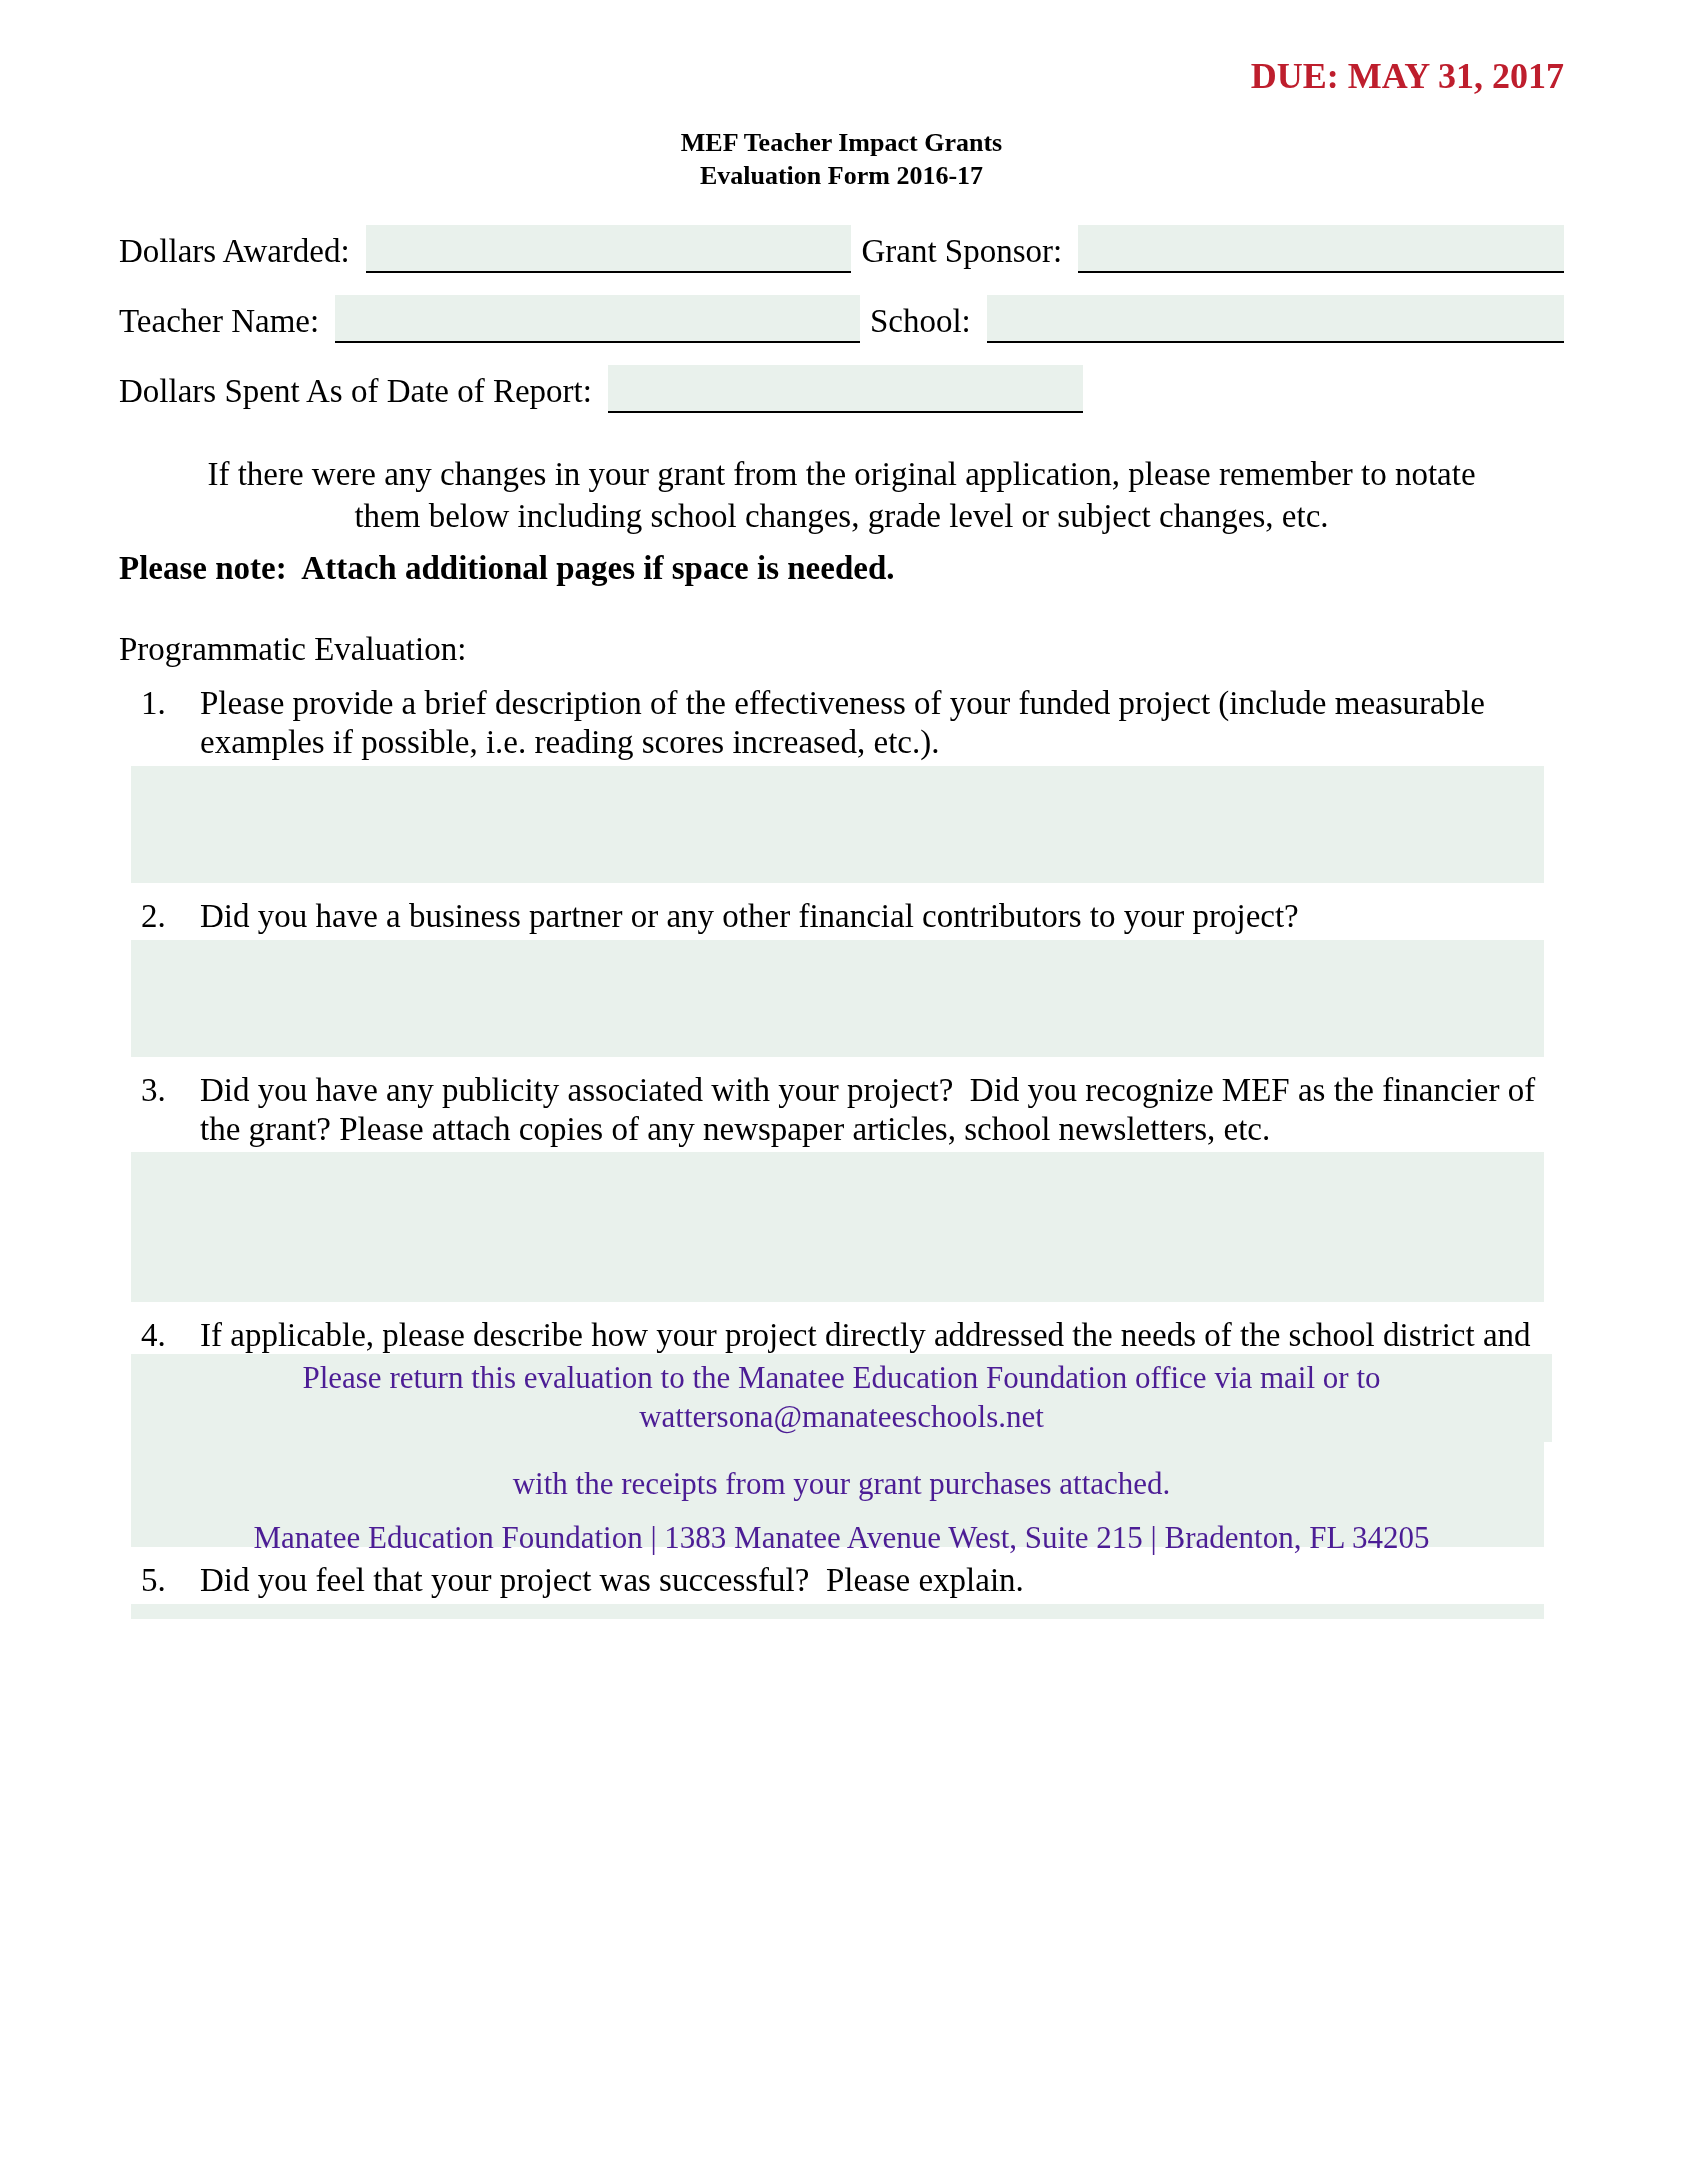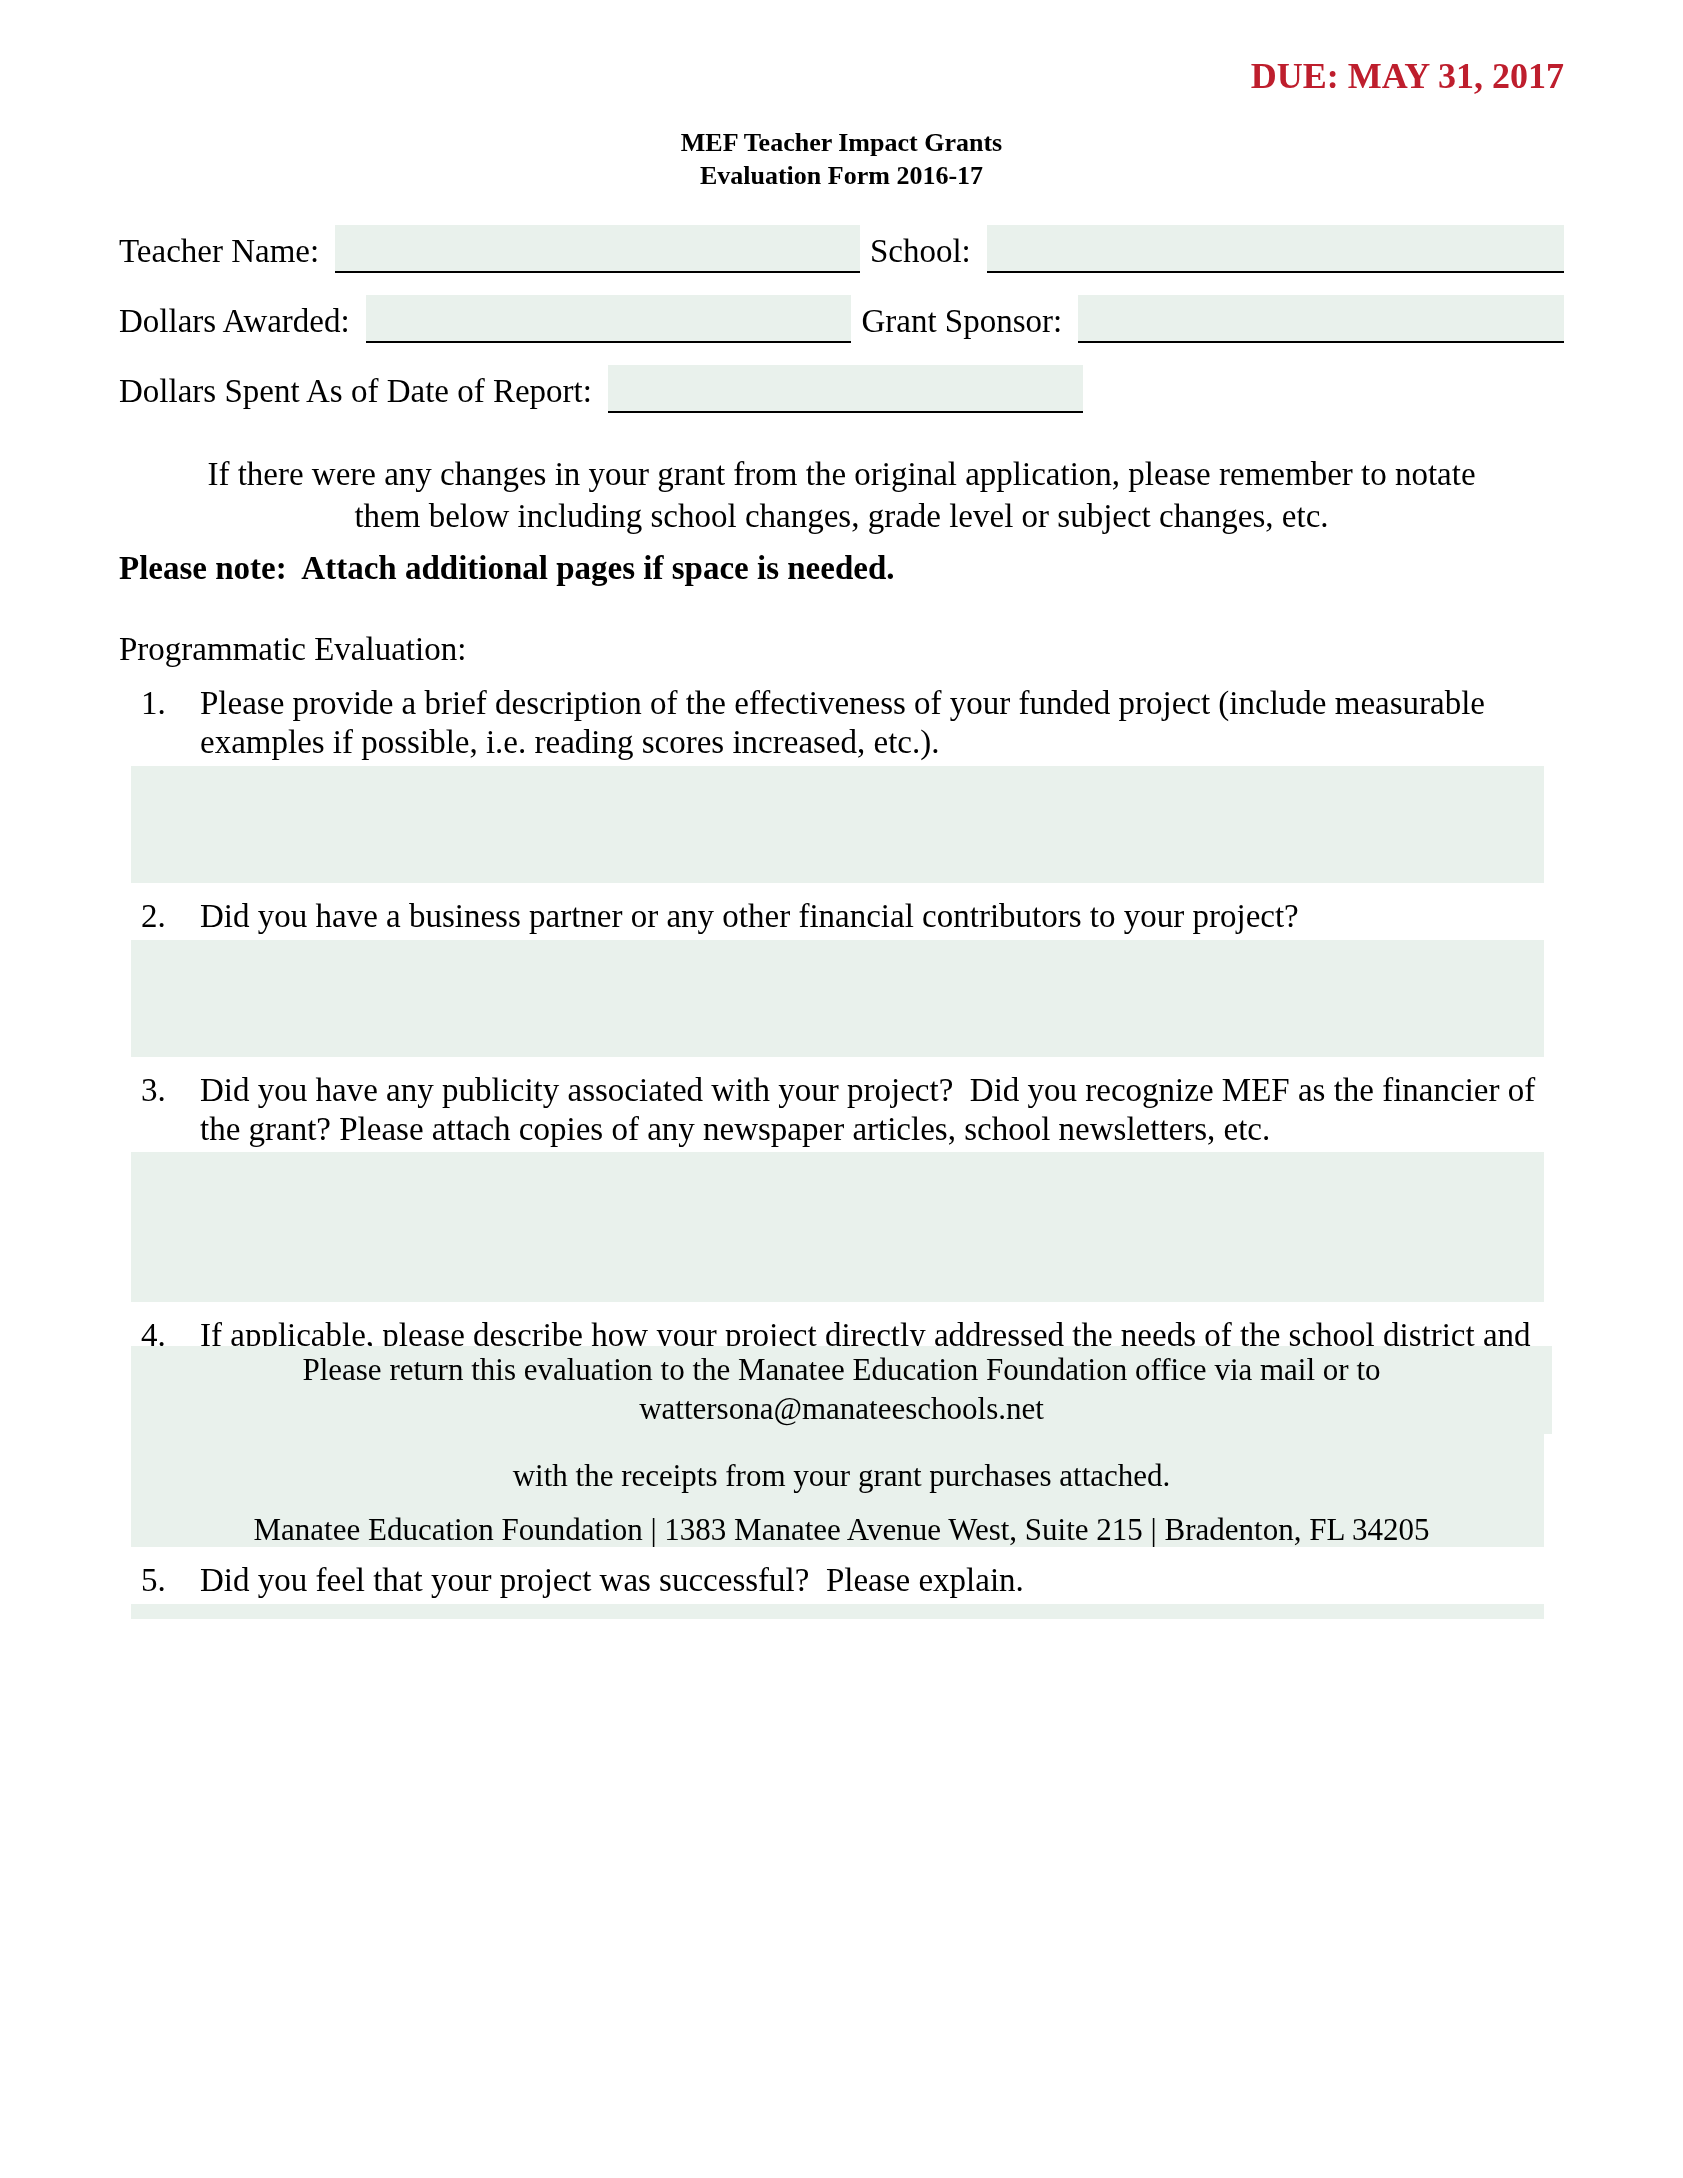--- a/index.html
+++ b/index.html
@@ -101,23 +101,23 @@
 
   .answer {
     background: #E9F1EC;
     margin: 0 20px 0 12px;
   }
 
   .footer {
     position: absolute;
     left: 119px;
     right: 119px;
-    bottom: 69px;
+    bottom: 61px;
     text-align: center;
-    color: #000000;
+    color: #4c1d95;
     font-size: 31px;
   }
 
   .return-shade {
     background: #E9F1EC;
     margin: 0 12px;
     padding: 5px 0;
     line-height: 1.25;
   }
 
@@ -139,34 +139,34 @@
   <div class="due">DUE: MAY 31, 2017</div>
 
   <div class="title">
     <div>MEF Teacher Impact Grants</div>
     <div>Evaluation Form 2016-17</div>
   </div>
 
   <div class="form-area">
 
     <div class="form-row">
+      <span class="f-label">Dollars Awarded: </span>
+      <span class="field" style="flex:1;"></span>
+      <span class="f-label lbl-gap">Grant Sponsor: </span>
+      <span class="field" style="flex:1;"></span>
+    </div>
+
+    <div class="form-row">
       <span class="f-label">Teacher Name: </span>
       <span class="field" style="flex:1;"></span>
       <span class="f-label lbl-gap">School: </span>
       <span class="field" style="flex:1.1;"></span>
     </div>
 
     <div class="form-row">
-      <span class="f-label">Dollars Awarded: </span>
-      <span class="field" style="flex:1;"></span>
-      <span class="f-label lbl-gap">Grant Sponsor: </span>
-      <span class="field" style="flex:1;"></span>
-    </div>
-
-    <div class="form-row">
       <span class="f-label">Dollars Spent As of Date of Report: </span>
       <span class="field" style="width:475px;"></span>
     </div>
 
   </div>
 
   <div class="changes-note">If there were any changes in your grant from the original application, please remember to notate them below including school changes, grade level or subject changes, etc.</div>
 
   <div class="attach-note">Please note:  Attach additional pages if space is needed.</div>
 

